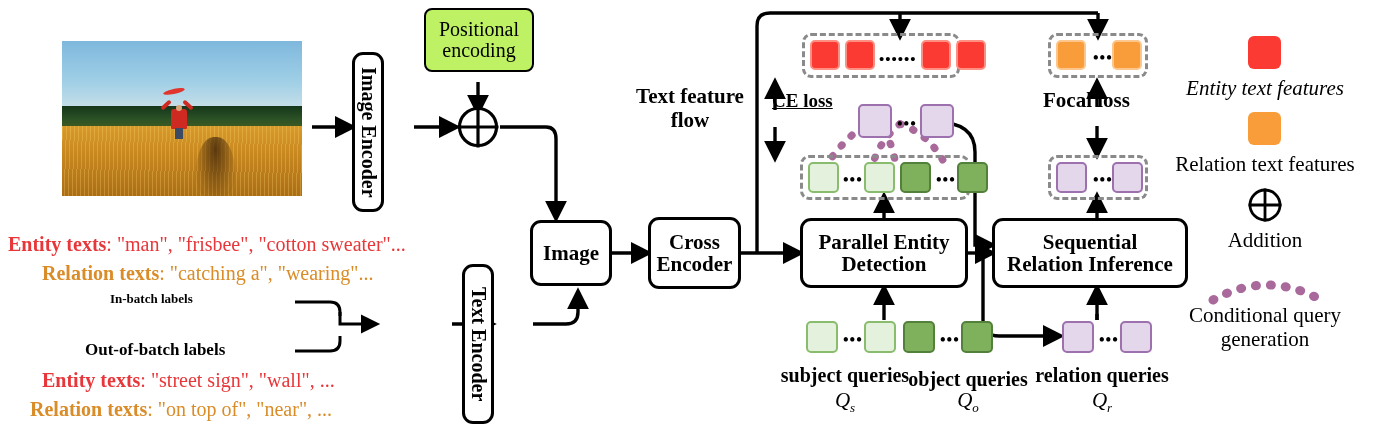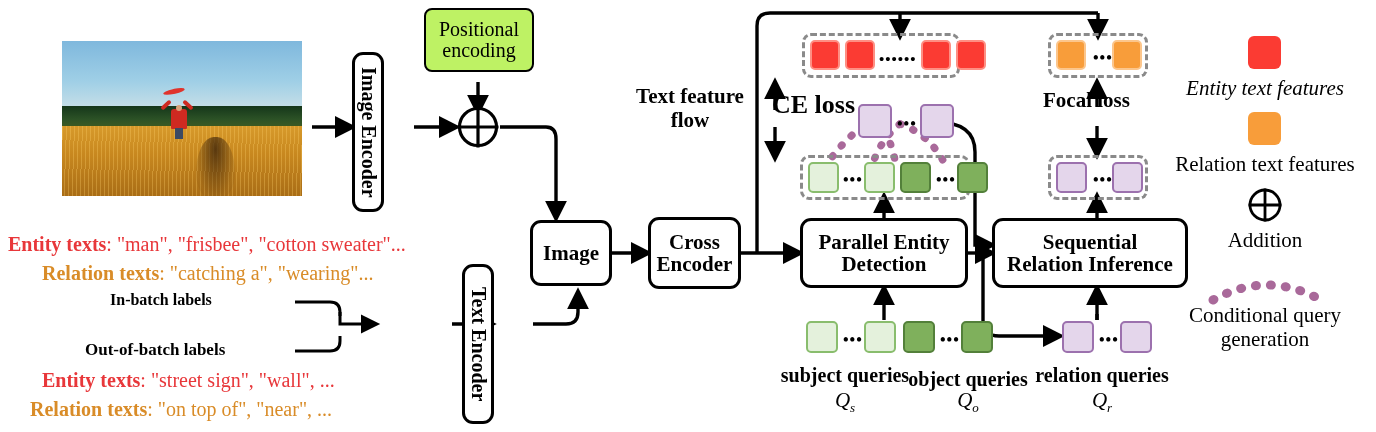--- a/index.html
+++ b/index.html
@@ -148,21 +148,21 @@
   </div>
 
   <div class="lbl" style="left:8px;top:233px;font-size:20px;">
     <span class="red">Entity texts</span><span class="red" style="font-weight:normal">: </span><span class="red" style="font-weight:normal">"man", "frisbee", "cotton sweater"...</span>
   </div>
 
   <div class="lbl" style="left:42px;top:262px;font-size:20px;">
     <span class="orangeT">Relation texts</span><span class="orangeT" style="font-weight:normal">: </span><span class="orangeT" style="font-weight:normal">"catching a", "wearing"...</span>
   </div>
 
-  <div class="lbl" style="left:110px;top:291px;font-size:16px;">In-batch labels</div>
+  <div class="lbl" style="left:110px;top:291px;font-size:13px;">In-batch labels</div>
 
   <div class="lbl" style="left:85px;top:340px;font-size:17px;">Out-of-batch labels</div>
 
   <div class="lbl" style="left:42px;top:369px;font-size:20px;">
     <span class="red">Entity texts</span><span class="red" style="font-weight:normal">: </span><span class="red" style="font-weight:normal">"street sign", "wall", ...</span>
   </div>
 
   <div class="lbl" style="left:30px;top:398px;font-size:20px;">
     <span class="orangeT">Relation texts</span><span class="orangeT" style="font-weight:normal">: </span><span class="orangeT" style="font-weight:normal">"on top of", "near", ...</span>
   </div>
@@ -203,21 +203,21 @@
   <div class="abs" style="left:455px;top:104px;width:46px;height:46px;">
     <svg viewBox="0 0 46 46" style="width:46px;height:46px;position:static;">
       <circle cx="23" cy="23" r="18.5" fill="#fff" stroke="#000" stroke-width="3.2"></circle>
       <path d="M23,2.5 L23,43.5 M2.5,23 L43.5,23" stroke="#000" stroke-width="3.2"></path>
     </svg>
   </div>
 
   <div class="lbl center" style="left:690px;top:85px;width:135px;font-size:21px;line-height:1.14;white-space:pre-line;">Text feature
 flow</div>
 
-  <div class="lbl" style="left:772px;top:90px;font-size:26px;">CE loss</div>
+  <div class="lbl" style="left:772px;top:90px;font-size:19px;text-decoration:underline;">CE loss</div>
 
   <div class="lbl" style="left:1043px;top:88px;font-size:21px;">Focal loss</div>
 
   <div class="dashgrp" style="left:802px;top:33px;width:158px;height:45px;"></div>
   <div class="tok red" style="left:810px;top:40px;width:30px;height:30px;"></div>
   <div class="tok red" style="left:845px;top:40px;width:30px;height:30px;"></div>
   <div class="dots" style="left:879px;top:52px;font-size:15px;">••••••</div>
   <div class="tok red" style="left:921px;top:40px;width:30px;height:30px;"></div>
   <div class="tok red" style="left:956px;top:40px;width:30px;height:30px;"></div>
 

